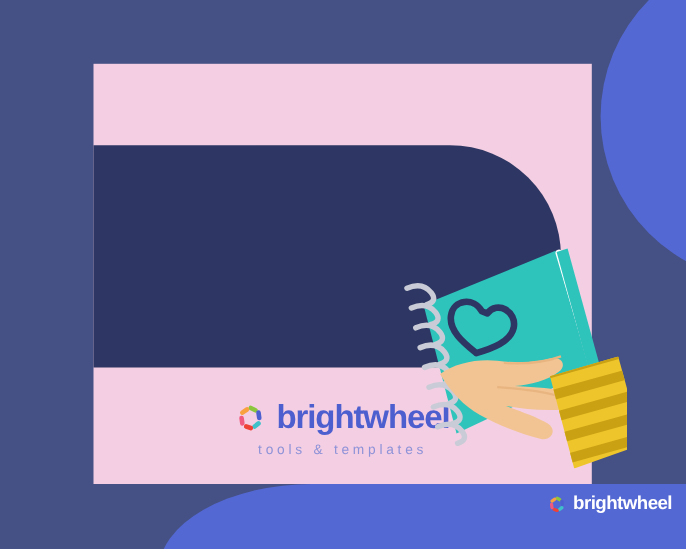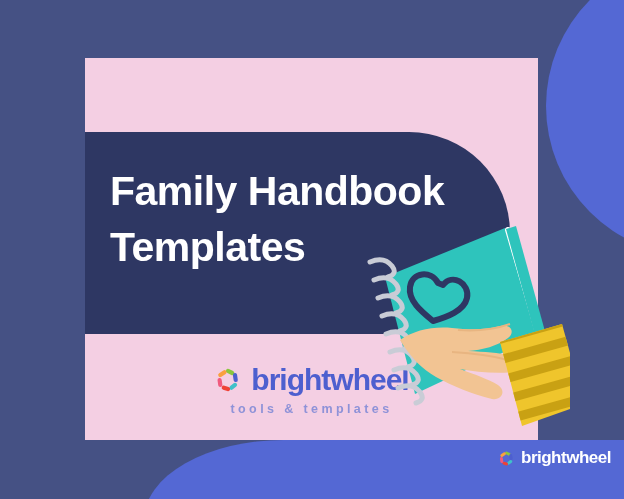--- a/index.html
+++ b/index.html
@@ -51,21 +51,21 @@
   .lockup{
     position:absolute;left:85px;top:365px;width:453px;
     display:flex;flex-direction:column;align-items:center;z-index:4;
   }
   .lockup-row{display:flex;align-items:center;gap:9px;}
   .bw-word{
     color:#4d5fcf;font-size:30px;font-weight:bold;letter-spacing:-1px;line-height:30px;
   }
   .bw-sub{
     margin-top:7px;color:#8e92d8;font-size:12.5px;letter-spacing:3.4px;
-    font-weight:bold;
+    font-weight:normal;
   }
 
   
   .footer-lockup{
     position:absolute;left:498px;top:448px;display:flex;align-items:center;gap:6px;z-index:12;
   }
   .footer-word{color:#ffffff;font-size:17px;font-weight:bold;letter-spacing:-0.5px;}
 </style>
 </head>
 <body>
@@ -73,24 +73,20 @@
 <div id="canvas">
 
   <div class="blob-right"></div>
   <div class="blob-bottom"></div>
   <div class="blob-bottom-fill"></div>
 
   <div class="card"></div>
 
   <div class="banner"></div>
 
-  <div class="banner-title">
-    <span class="ln">Family Handbook</span>
-    <span class="ln">Templates</span>
-  </div>
 
   <svg class="illus" viewBox="0 0 230 222">
 
     <g>
       <polygon points="45,55 165,6 196,115 75,172" fill="#2ec4bc"></polygon>
 
       <polyline points="168,8 200,116" stroke="#ffffff" stroke-width="6" fill="none" stroke-linecap="round"></polyline>
       <polygon points="166,7 176,4 206,113 196,117" fill="#2ec4bc"></polygon>
 
       <g>

